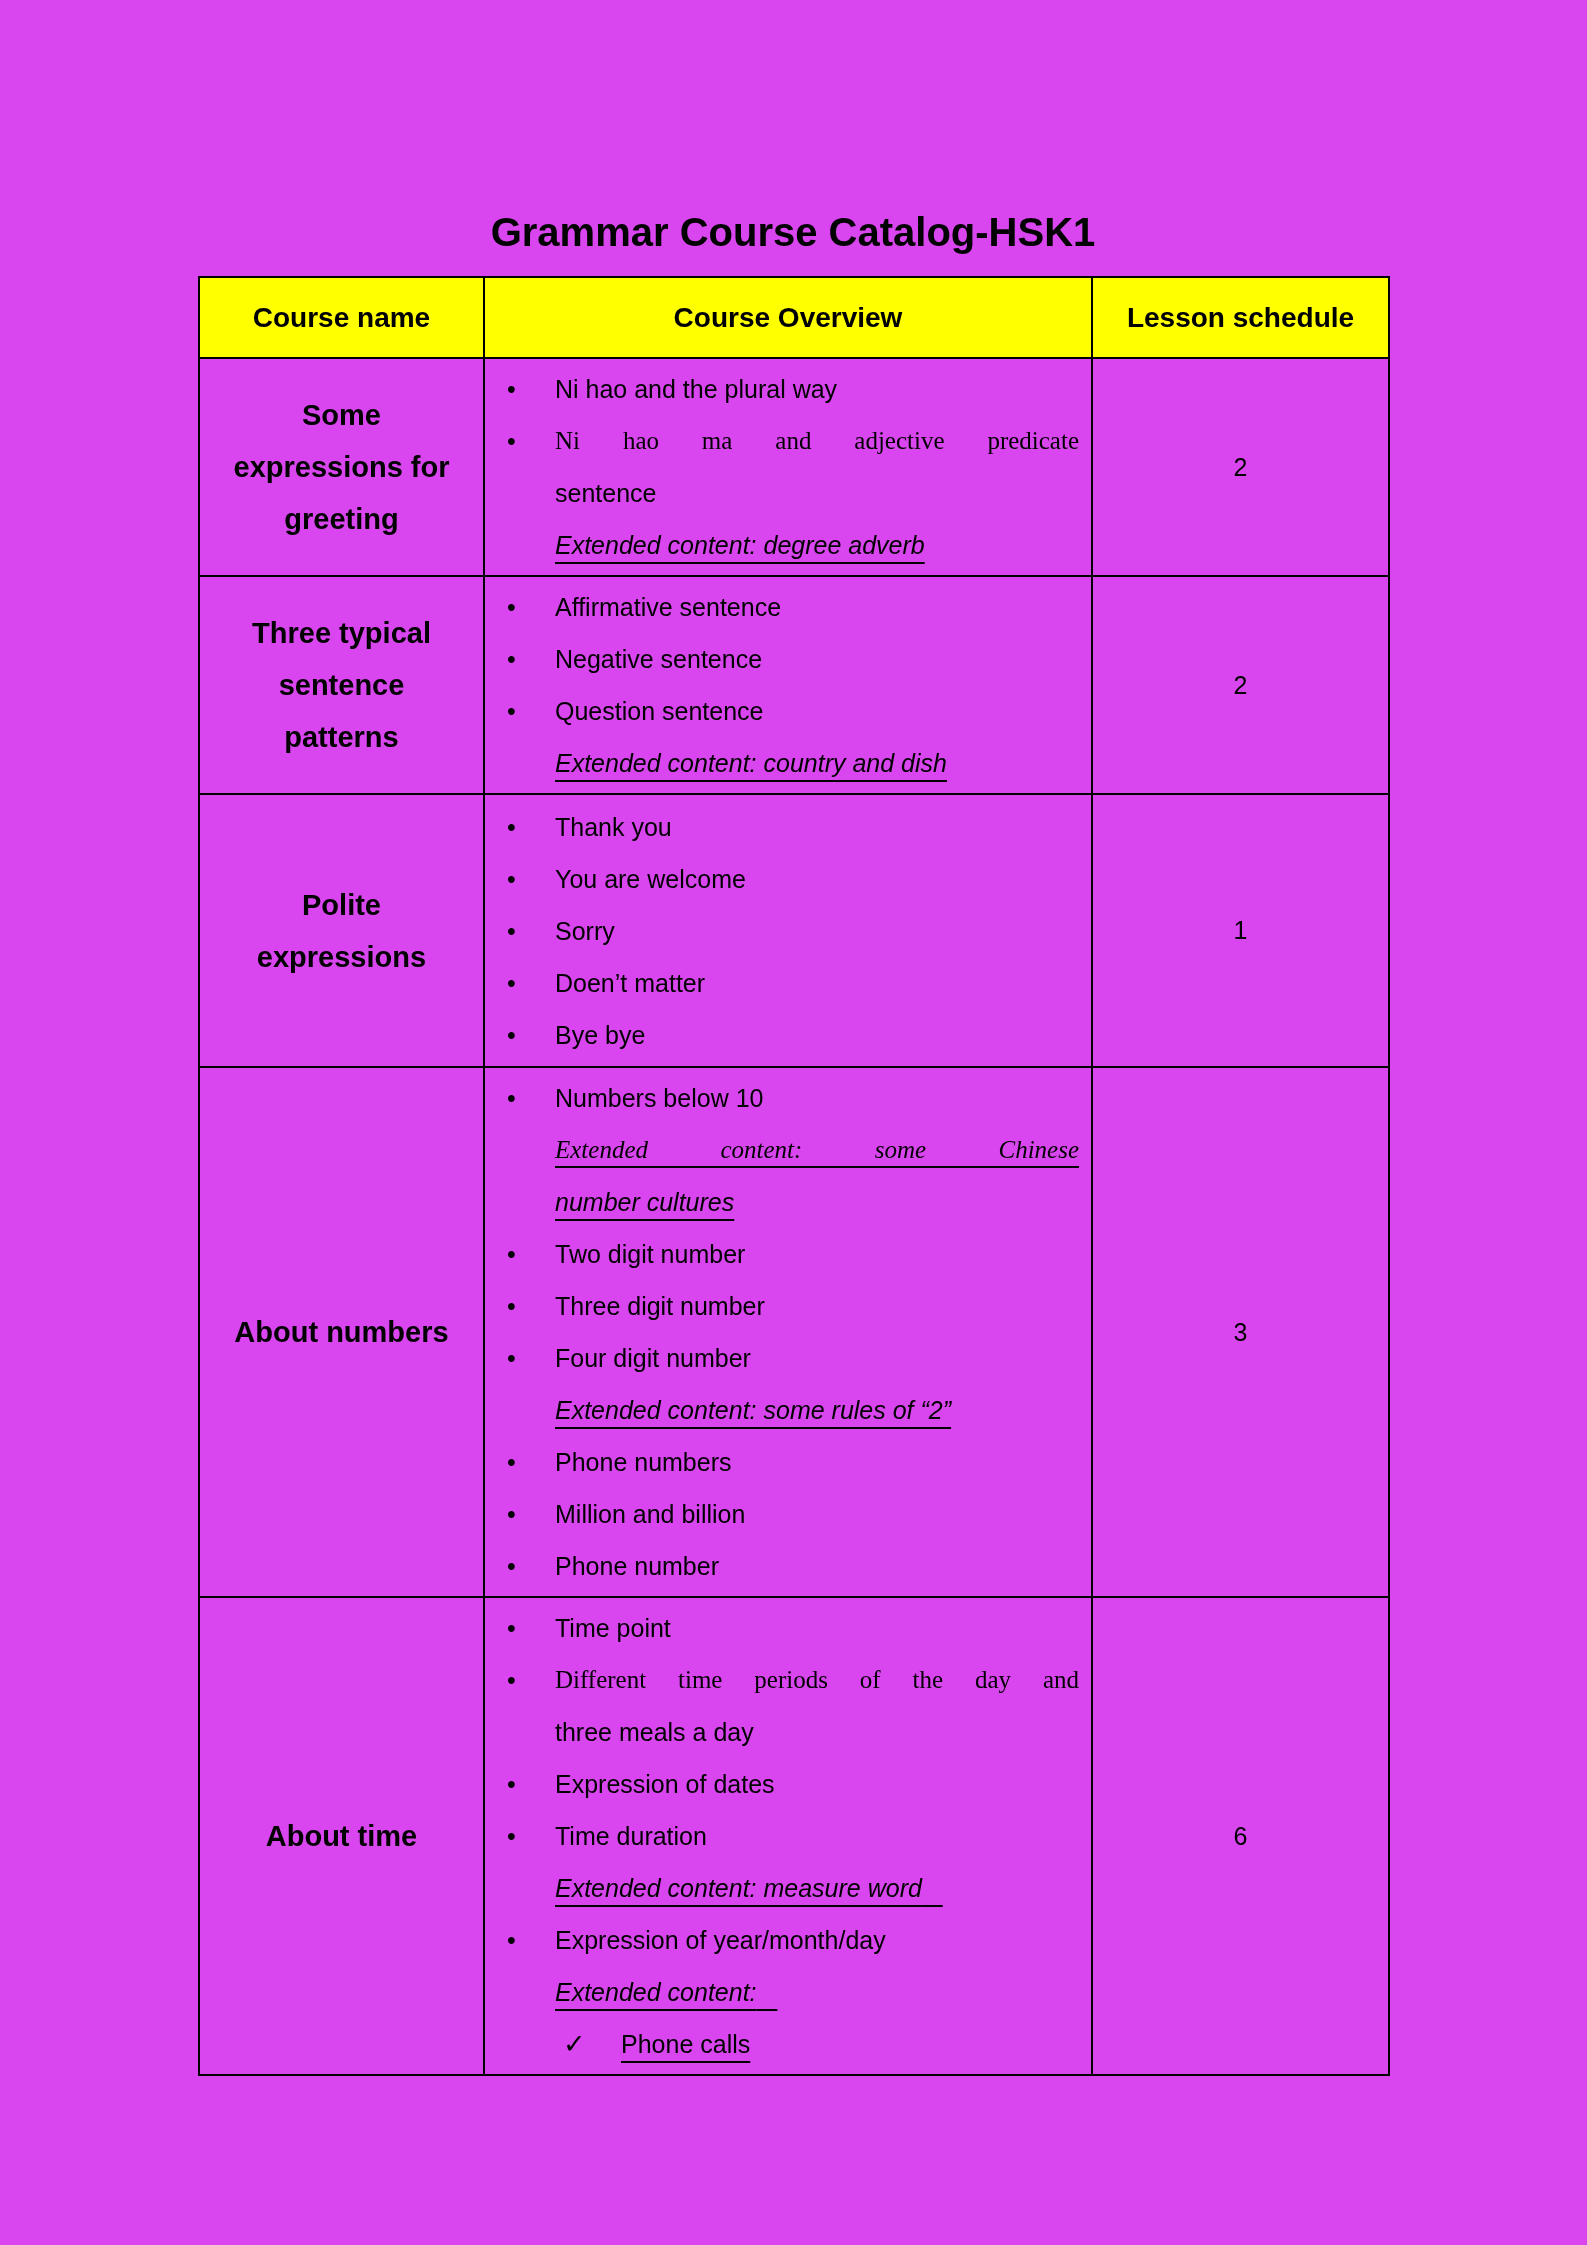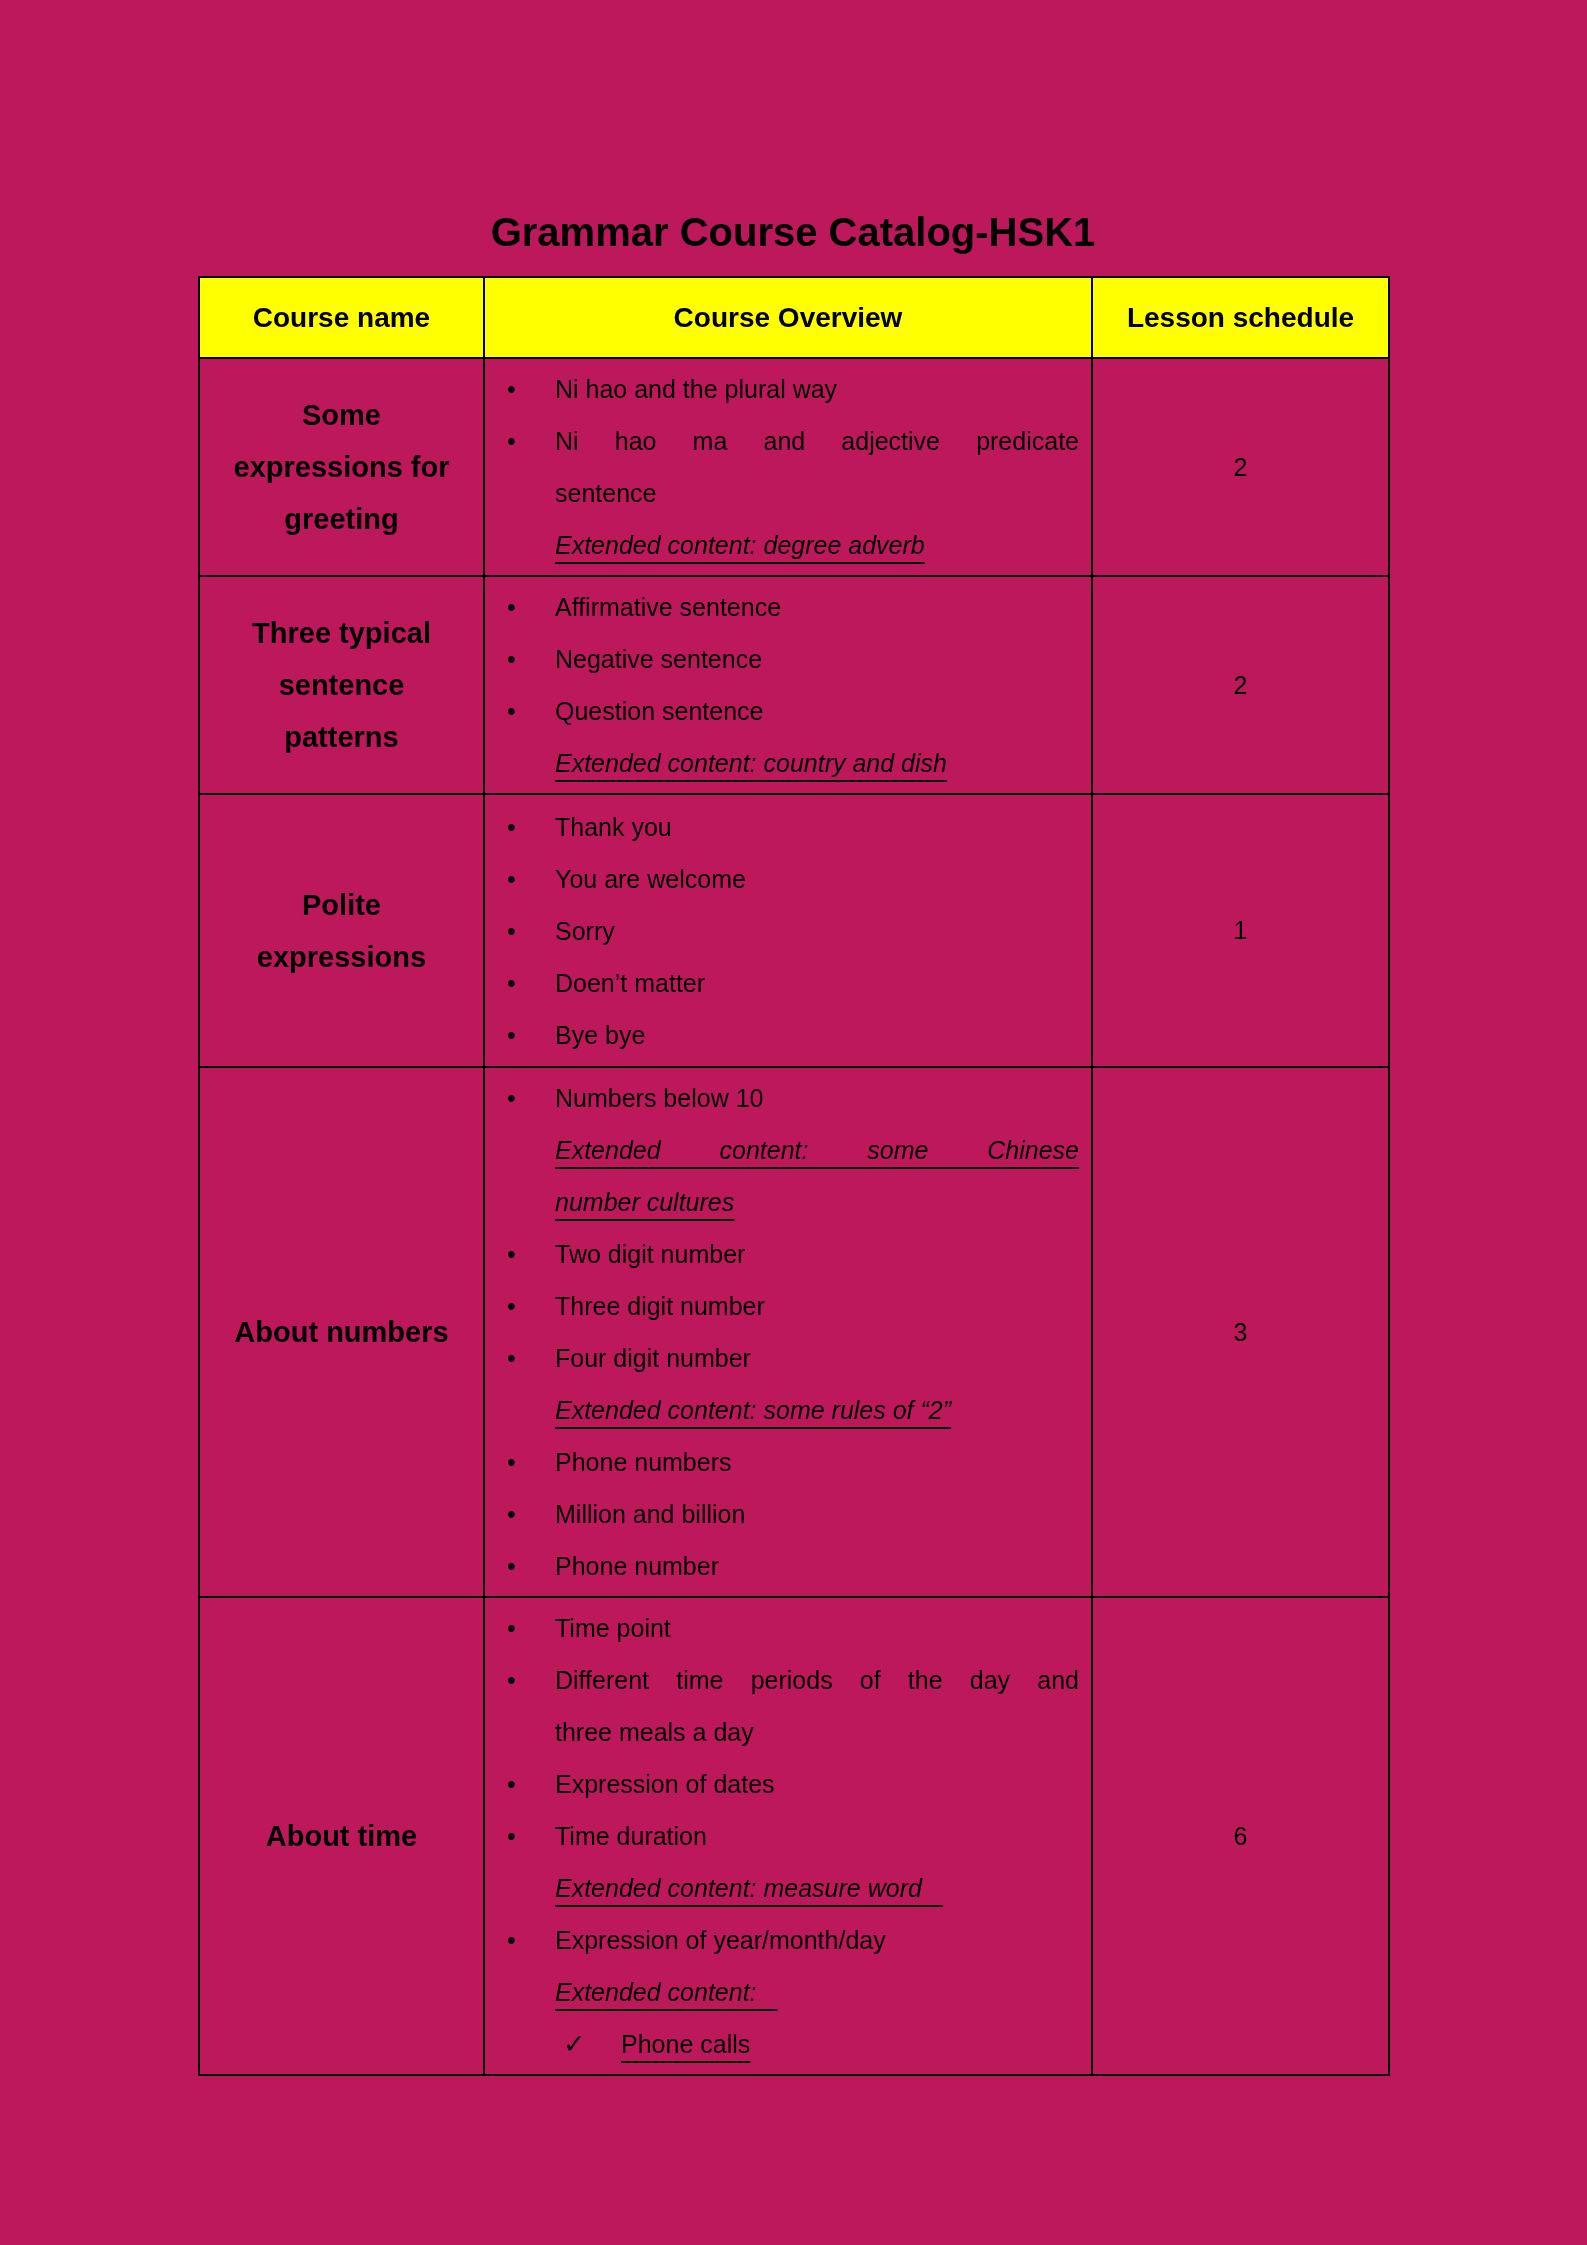--- a/index.html
+++ b/index.html
@@ -9,21 +9,21 @@
     width: 1587px;
     height: 2245px;
     font-family: "Liberation Sans", "DejaVu Sans", sans-serif;
     color: #000000;
     position: relative;
   }
   .page {
     position: relative;
     width: 1587px;
     height: 2245px;
-    background: #be185d;
+    background: #d946ef;
     overflow: hidden;
   }
   .page-title {
     position: absolute;
     top: 206px;
     left: 198px;
     width: 1190px;
     text-align: center;
     font-size: 40px;
     font-weight: 700;
@@ -85,21 +85,21 @@
     line-height: 52px;
   }
   .item .bullet {
     position: absolute;
     left: 22px;
     top: 0;
     line-height: 52px;
     font-size: 25px;
   }
   .item .txt { display: block; }
-  .item.j .txt { text-align-last: justify; }
+  .item.j .txt { text-align-last: justify; font-family: Liberation Serif, serif; }
   .item.ext .txt {
     font-style: italic;
     text-decoration: underline;
     text-decoration-thickness: 2px;
     text-underline-offset: 8px;
   }
   .item.chk { padding-left: 136px; }
   .item.chk .check {
     position: absolute;
     left: 78px;

